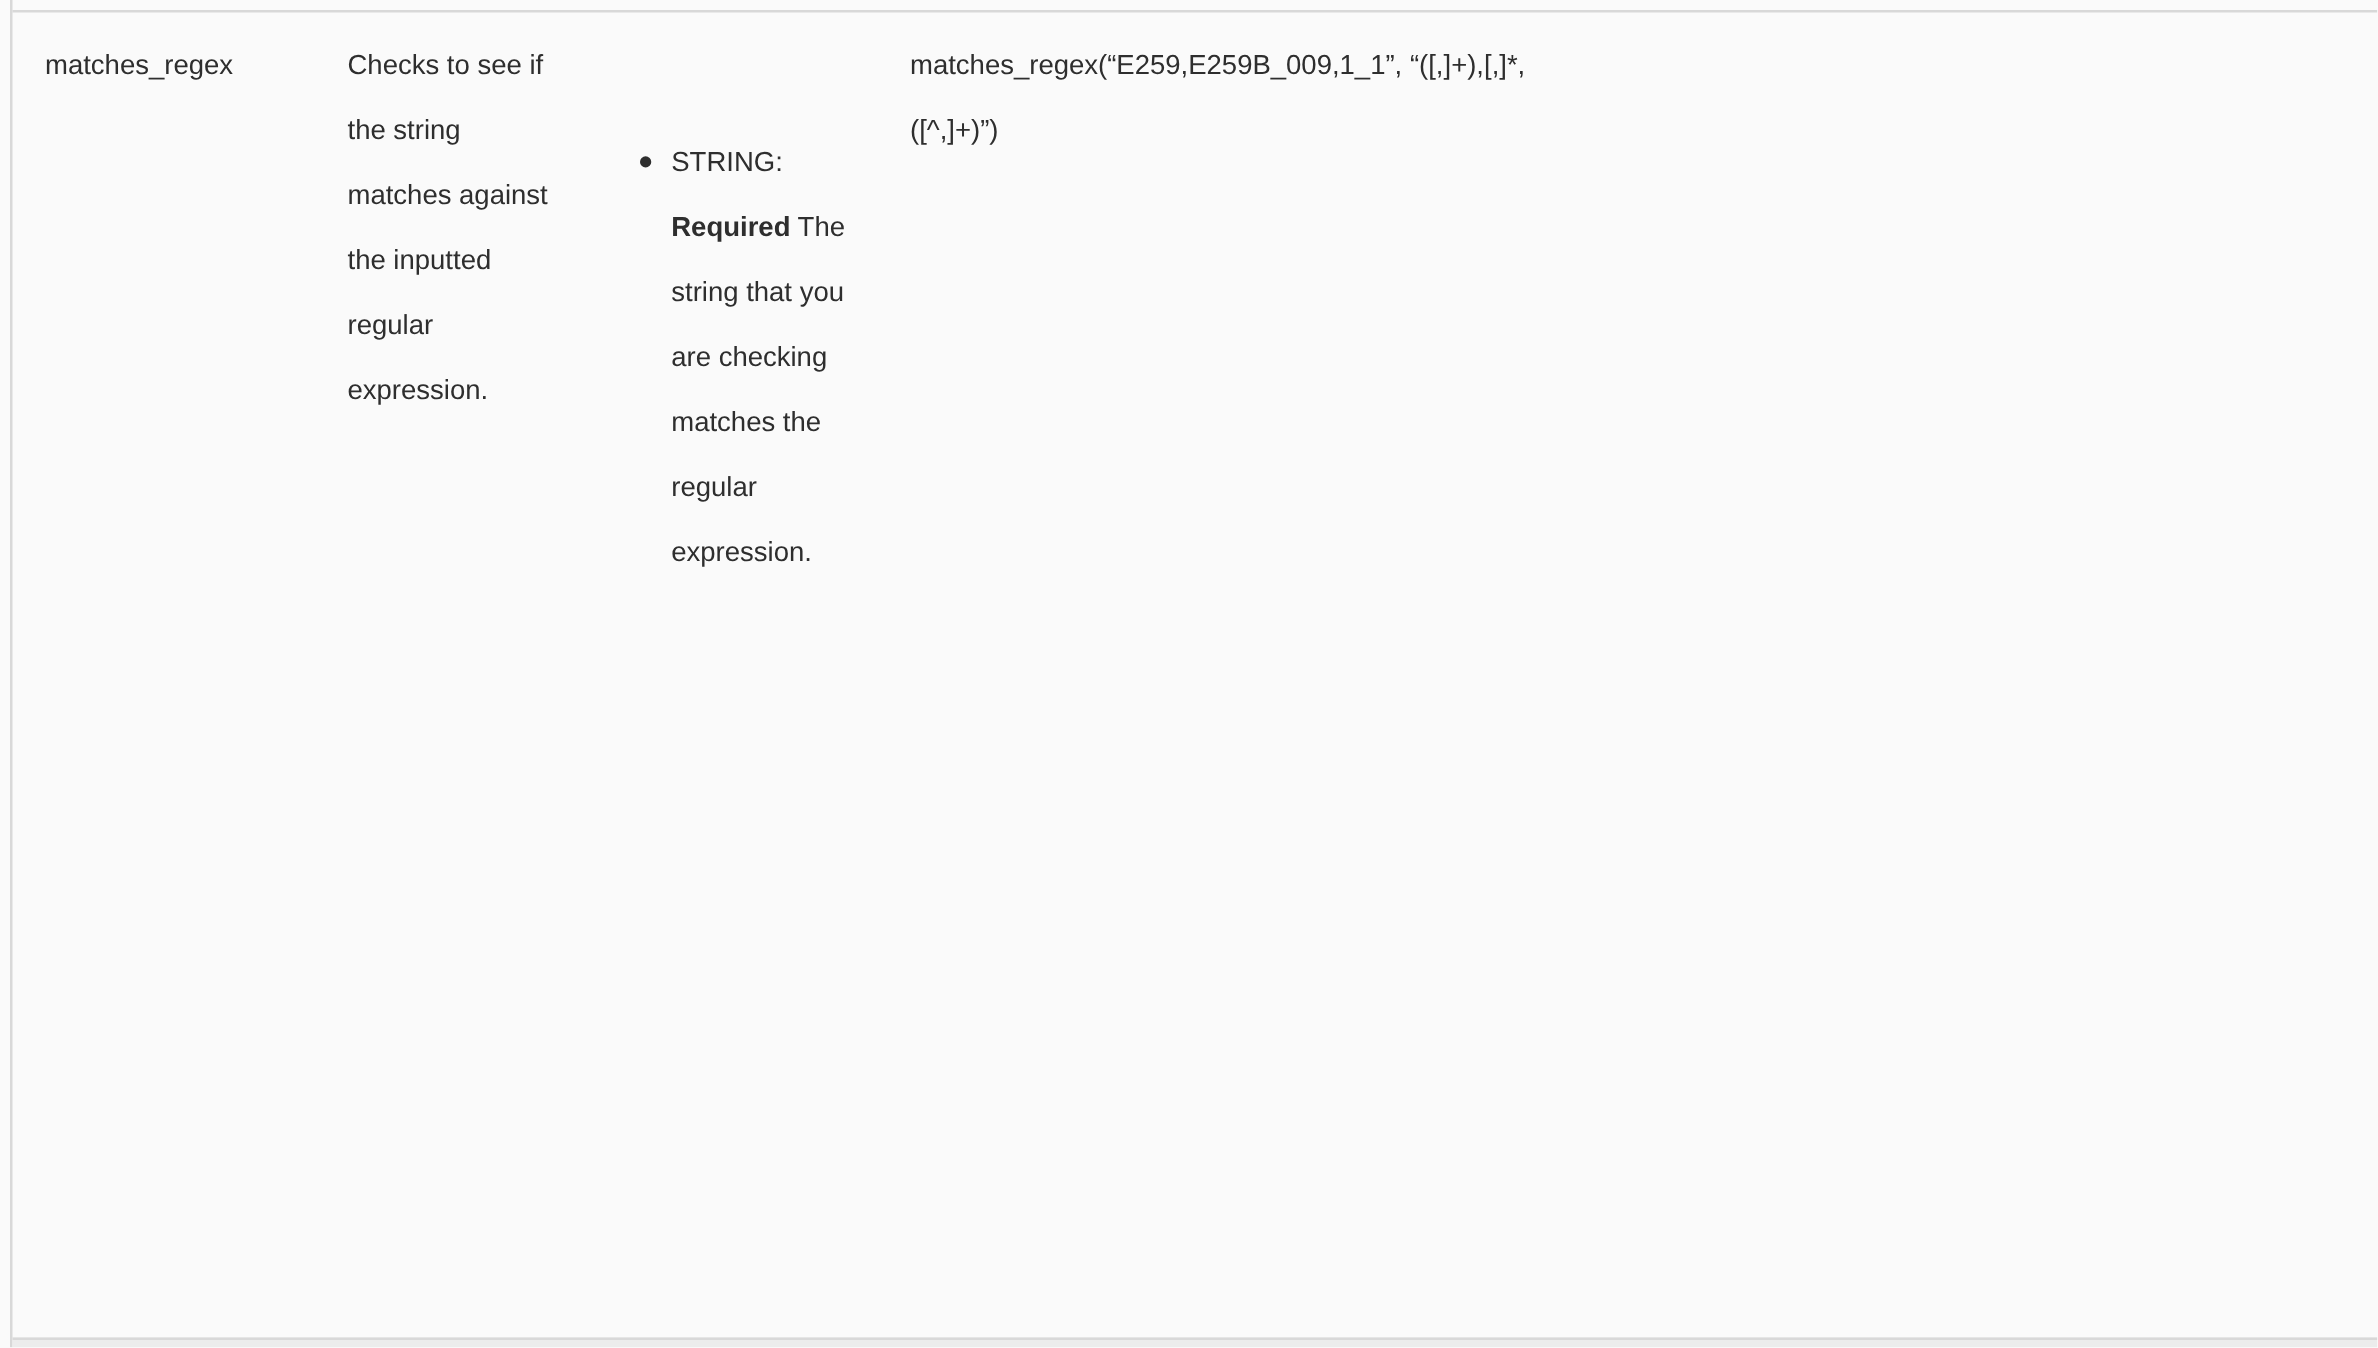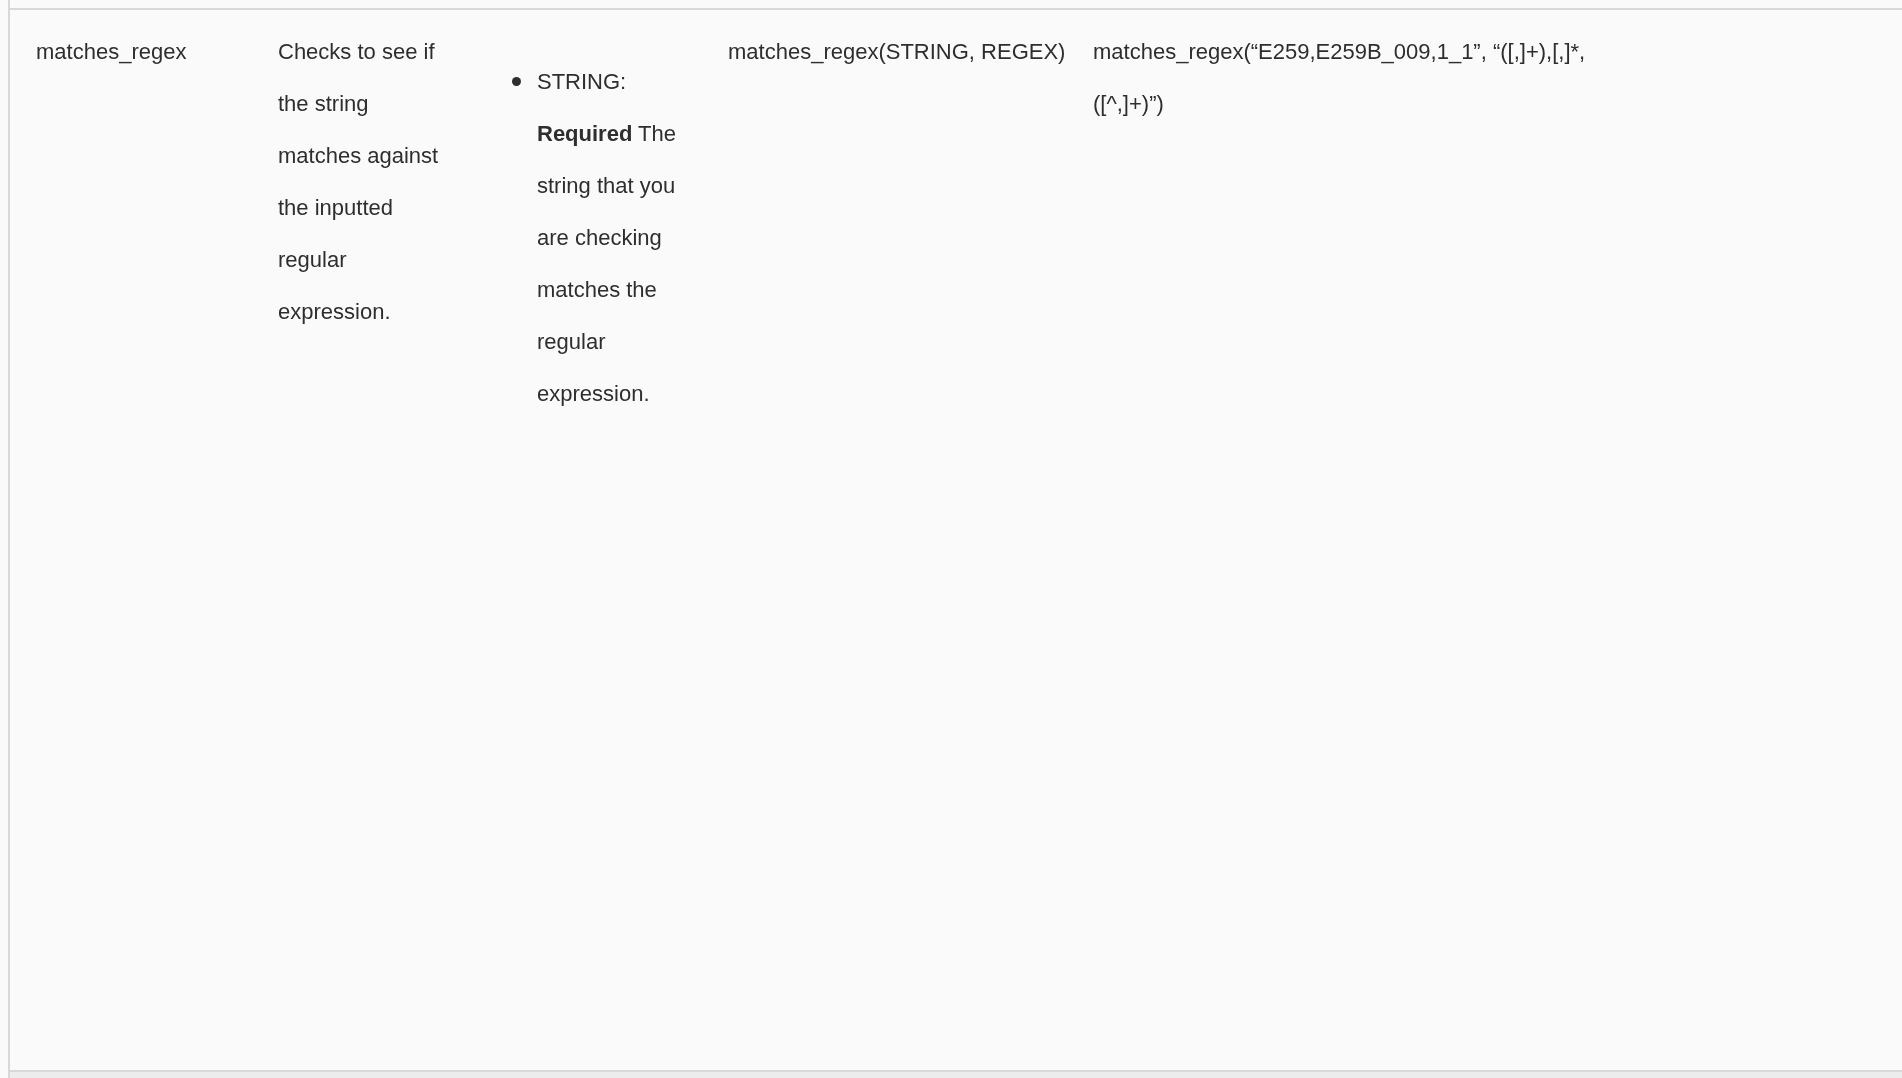--- a/index.html
+++ b/index.html
@@ -31,21 +31,21 @@
     top: 10px; left: 0; right: 0;
     display: flex;
     align-items: flex-start;
   }
   .cell {
     flex: 0 0 auto;
     padding: 16px 0 0 26px;
   }
   .cell-function    { width: 242px; }
   .cell-description { width: 234px; padding-right: 38px; }
-  .cell-parameters  { width: 216px; padding-right: 15px; }
+  .cell-parameters  { width: 216px; padding-right: 15px; margin-top: 48px; }
   .cell-syntax      { width: 365px; }
   .cell-example     { width: 532px; }
   .cell-result      { flex: 1 1 auto; }
   .param-list {
     list-style: none;
     margin-top: 30px;
   }
   .param-item { position: relative; padding-left: 25px; }
   .param-item + .param-item { margin-top: 26px; }
   .bullet {
@@ -84,23 +84,20 @@
         <ul class="param-list">
           <li class="param-item">
             <span class="bullet"></span>
             <span>STRING:</span>
             <strong class="required">Required</strong>
             <span>The string that you are checking matches the regular expression.</span>
           </li>
         </ul>
       </div>
 
-      <div class="cell cell-syntax">
-        <span>matches_regex(STRING, REGEX)</span>
-      </div>
 
       <div class="cell cell-example">
         <span>matches_regex(“E259,E259B_009,1_1”, “([,]+),[,]*,([^,]+)”)</span>
       </div>
 
 
     </div>
 
     <div class="next-row-divider"></div>
   </div>

